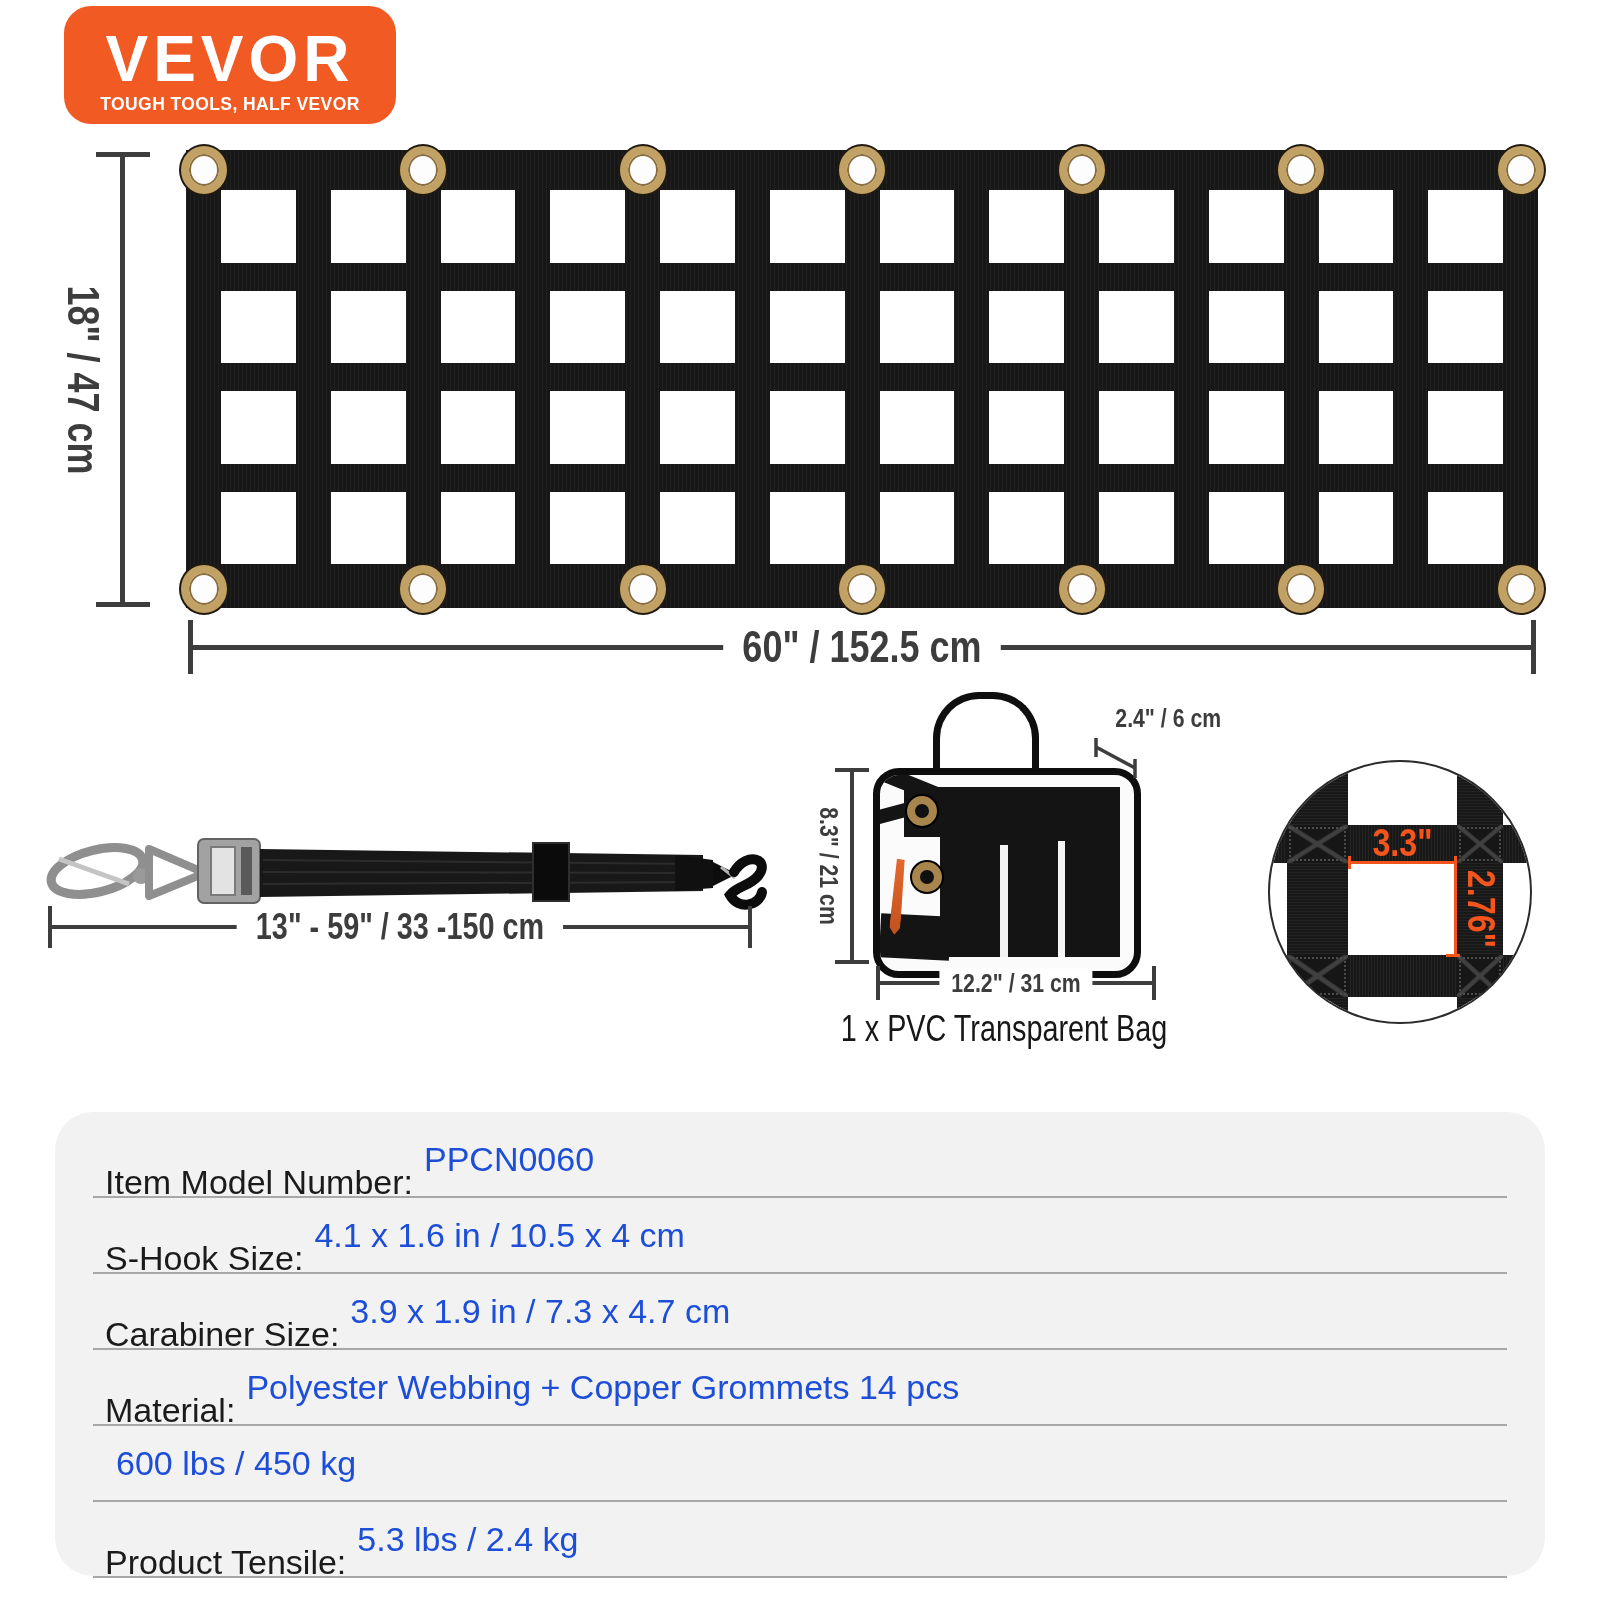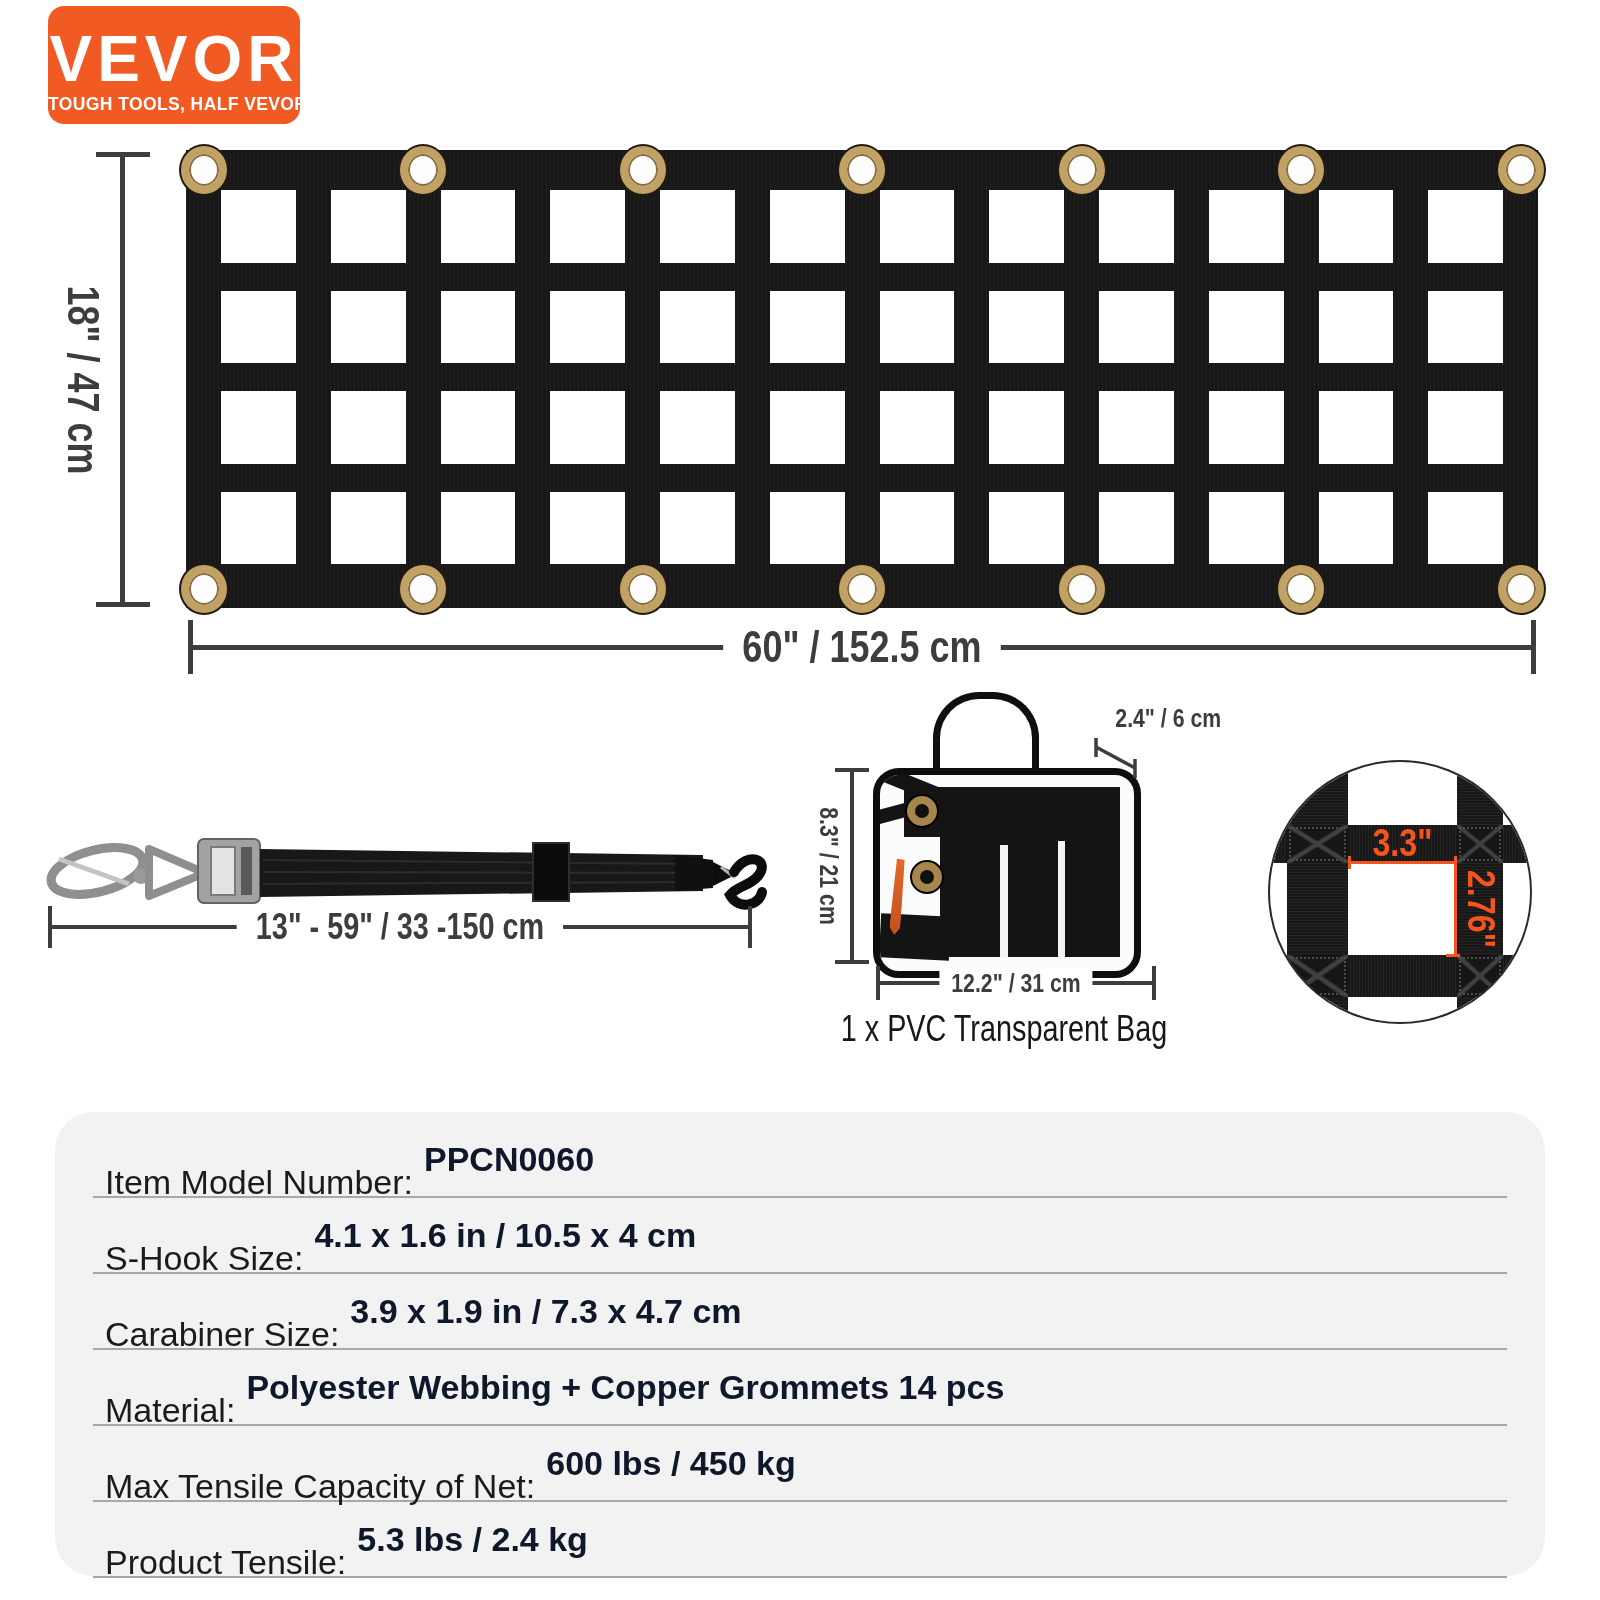--- a/index.html
+++ b/index.html
@@ -2,21 +2,21 @@
 <html><head>
 <meta charset="utf-8">
 <title>VEVOR Cargo Net Infographic</title>
 <style>
   html,body{margin:0;padding:0;background:#fff;}
   .stage{position:relative;width:1600px;height:1600px;background:#fff;overflow:hidden;
          font-family:"Liberation Sans",sans-serif;color:#1b1b1b;}
   .abs{position:absolute;}
 
   
-  .logo{position:absolute;left:48px;top:6px;width:252px;height:118px;background:#F25A24;border-radius:16px;}
+  .logo{position:absolute;left:64px;top:6px;width:332px;height:118px;background:#F25A24;border-radius:27px;}
   .logo .vname{position:absolute;left:0;right:0;top:16px;text-align:center;color:#fff;
                font-weight:bold;font-size:64px;letter-spacing:5px;transform:scaleY(1.02);}
   .logo .vtag{position:absolute;left:0;right:0;top:88px;text-align:center;color:#fff;
               font-weight:bold;font-size:17.5px;letter-spacing:0.4px;white-space:nowrap;}
 
   
   .net{position:absolute;left:186px;top:150px;width:1352px;height:458px;background:#171717;
        background-image:repeating-linear-gradient(90deg,rgba(255,255,255,.04) 0 1px,transparent 1px 4px);}
   .hole{position:absolute;background:#fff;}
   .grommet{position:absolute;width:30px;height:32px;border-radius:50%;background:#fdfdfd;
@@ -73,21 +73,21 @@
         #161616;outline:2px dotted #4c4c4c;outline-offset:-4px;}
   .odim{position:absolute;background:#F4551C;}
   .olbl{position:absolute;color:#F4551C;font-weight:bold;font-size:38px;white-space:nowrap;}
 
   
   .specs{position:absolute;left:55px;top:1112px;width:1490px;height:464px;background:#F2F2F2;
          border-radius:38px;box-sizing:border-box;padding:10px 38px 0 38px;}
   .spec-row{height:74px;display:flex;align-items:center;border-bottom:2px solid #A8A8A8;
             padding:0 12px;font-size:34px;}
   .spec-label{color:#1b1b1b;margin-top:47px;}
-  .spec-value{font-weight:bold;color:#0f172a;margin-left:11px;white-space:nowrap;}
+  .spec-value{font-weight:normal;color:#1d4ed8;margin-left:11px;white-space:nowrap;}
 </style>
 </head>
 <body>
 
 <div class="stage">
 
   <div class="logo">
     <div class="vname">VEVOR</div>
     <div class="vtag">TOUGH TOOLS, HALF VEVOR</div>
   </div>
@@ -279,21 +279,20 @@
       </div>
       <div class="spec-row">
         <span class="spec-label">Carabiner Size:</span>
         <span class="spec-value">3.9 x 1.9 in / 7.3 x 4.7 cm</span>
       </div>
       <div class="spec-row">
         <span class="spec-label">Material:</span>
         <span class="spec-value">Polyester Webbing + Copper Grommets 14 pcs</span>
       </div>
       <div class="spec-row">
-        <span class="spec-label">Max Tensile Capacity of Net:</span>
         <span class="spec-value">600 lbs / 450 kg</span>
       </div>
       <div class="spec-row">
         <span class="spec-label">Product Tensile:</span>
         <span class="spec-value">5.3 lbs / 2.4 kg</span>
       </div>
     </div>
 
 </div>
 

